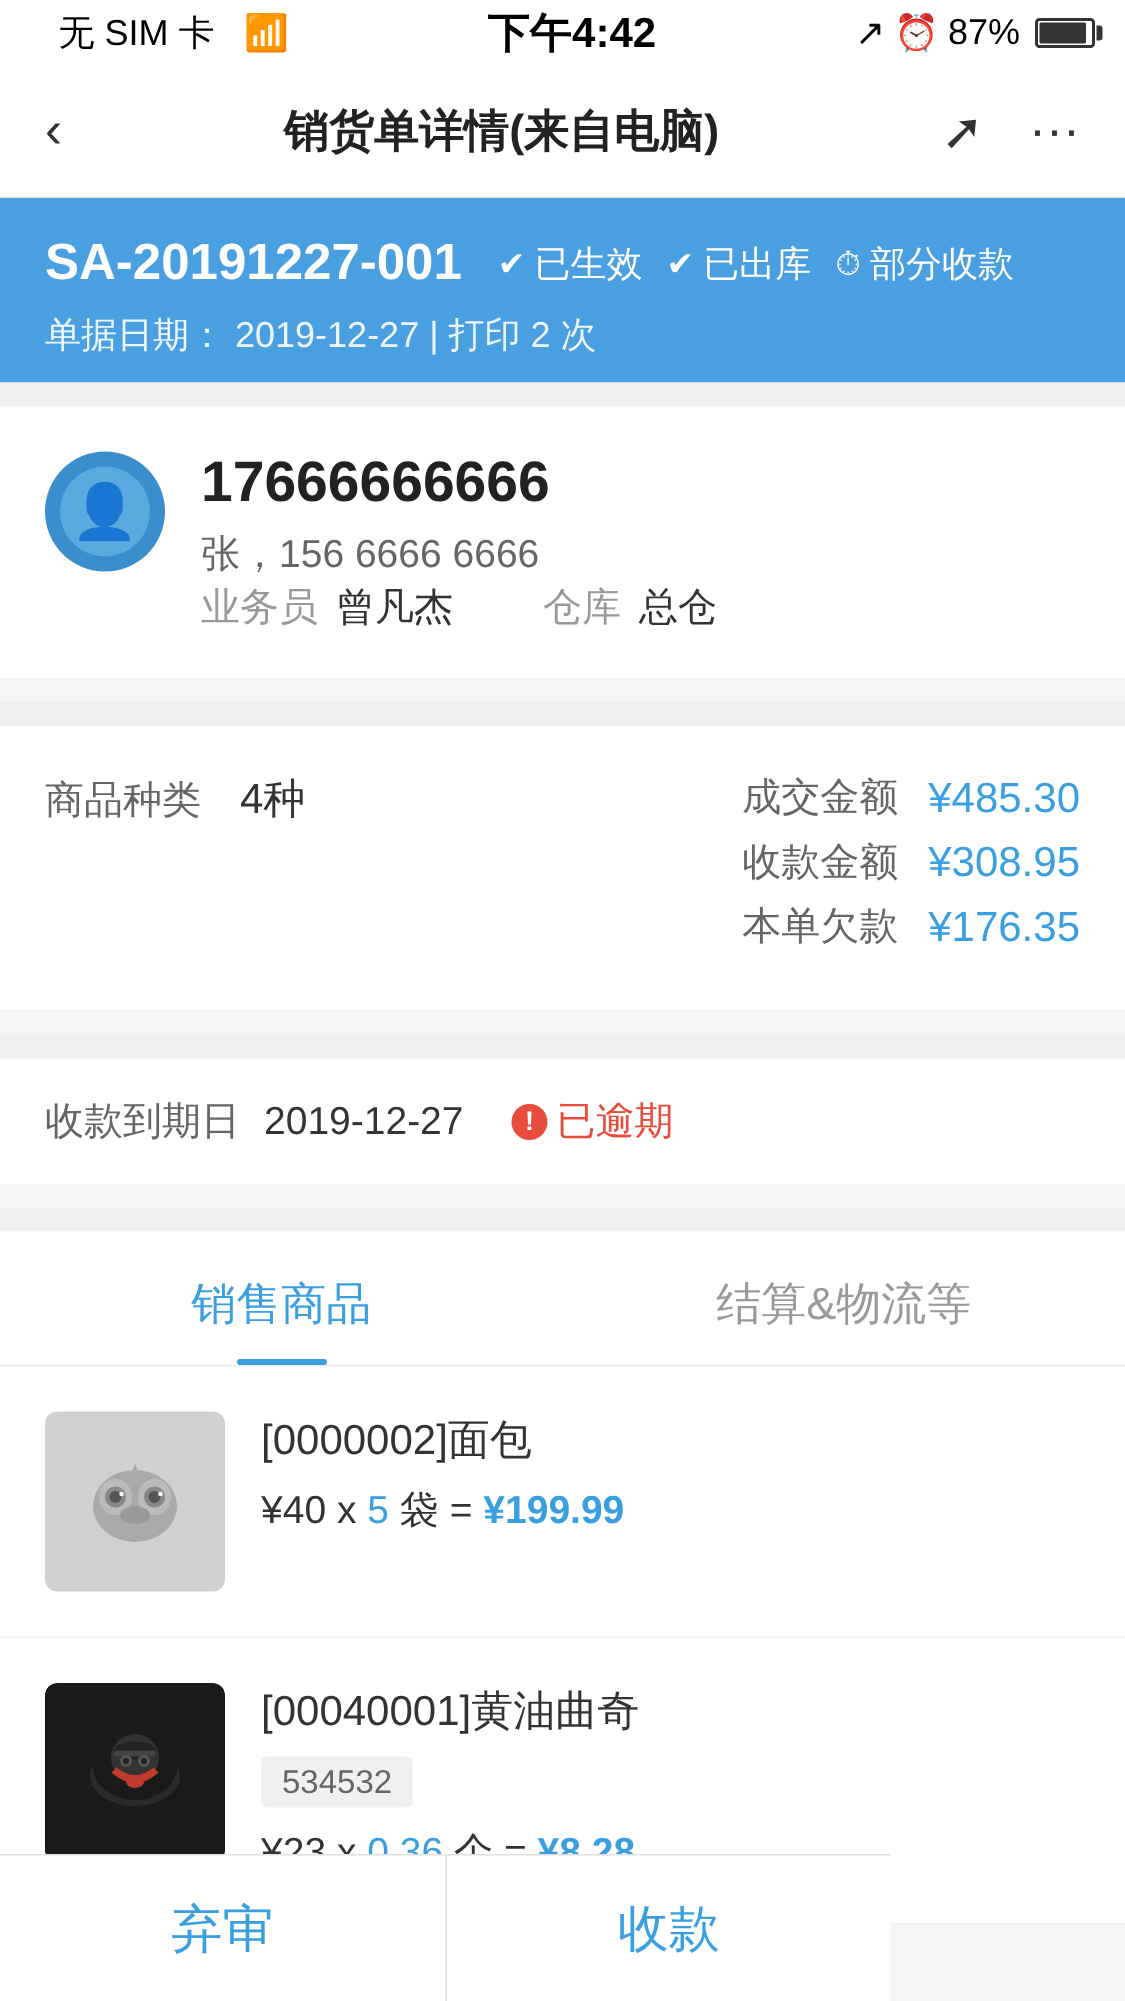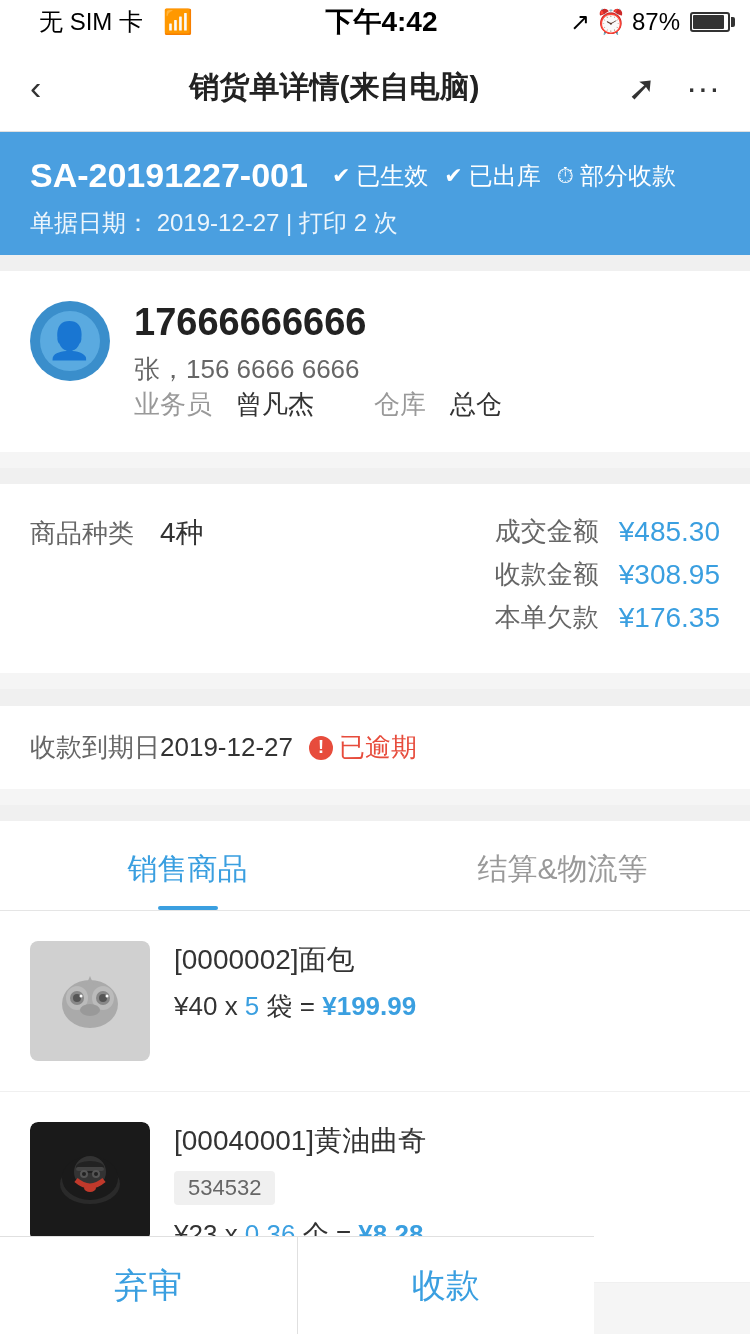--- a/index.html
+++ b/index.html
@@ -133,21 +133,21 @@
       font-size: 26px;
       color: #666;
       margin-bottom: 0;
     }
     .customer-meta {
       display: flex;
       gap: 60px;
       font-size: 26px;
       color: #666;
     }
-    .customer-meta-item { display: flex; gap: 24px; }
+    .customer-meta-item { display: flex; gap: 12px; }
     .meta-label { color: #999; }
     .meta-value { color: #333; }
 
     
     .summary-section {
       background: #fff;
       padding: 30px;
       display: flex;
       justify-content: space-between;
       align-items: flex-start;
@@ -168,20 +168,21 @@
     }
     .amount-label { color: #666; }
     .amount-value { color: #3a9fe0; font-size: 28px; font-weight: 500; }
 
     
     .due-section {
       background: #fff;
       padding: 24px 30px;
       display: flex;
       align-items: center;
+      gap: 16px;
       font-size: 26px;
       color: #666;
       margin-bottom: 16px;
       border-top: 1px solid #f0f0f0;
     }
     .due-label { color: #666; }
     .due-date { color: #333; margin-right: 16px; }
     .overdue-badge {
       display: flex; align-items: center; gap: 6px;
       color: #e74c3c; font-size: 26px;

